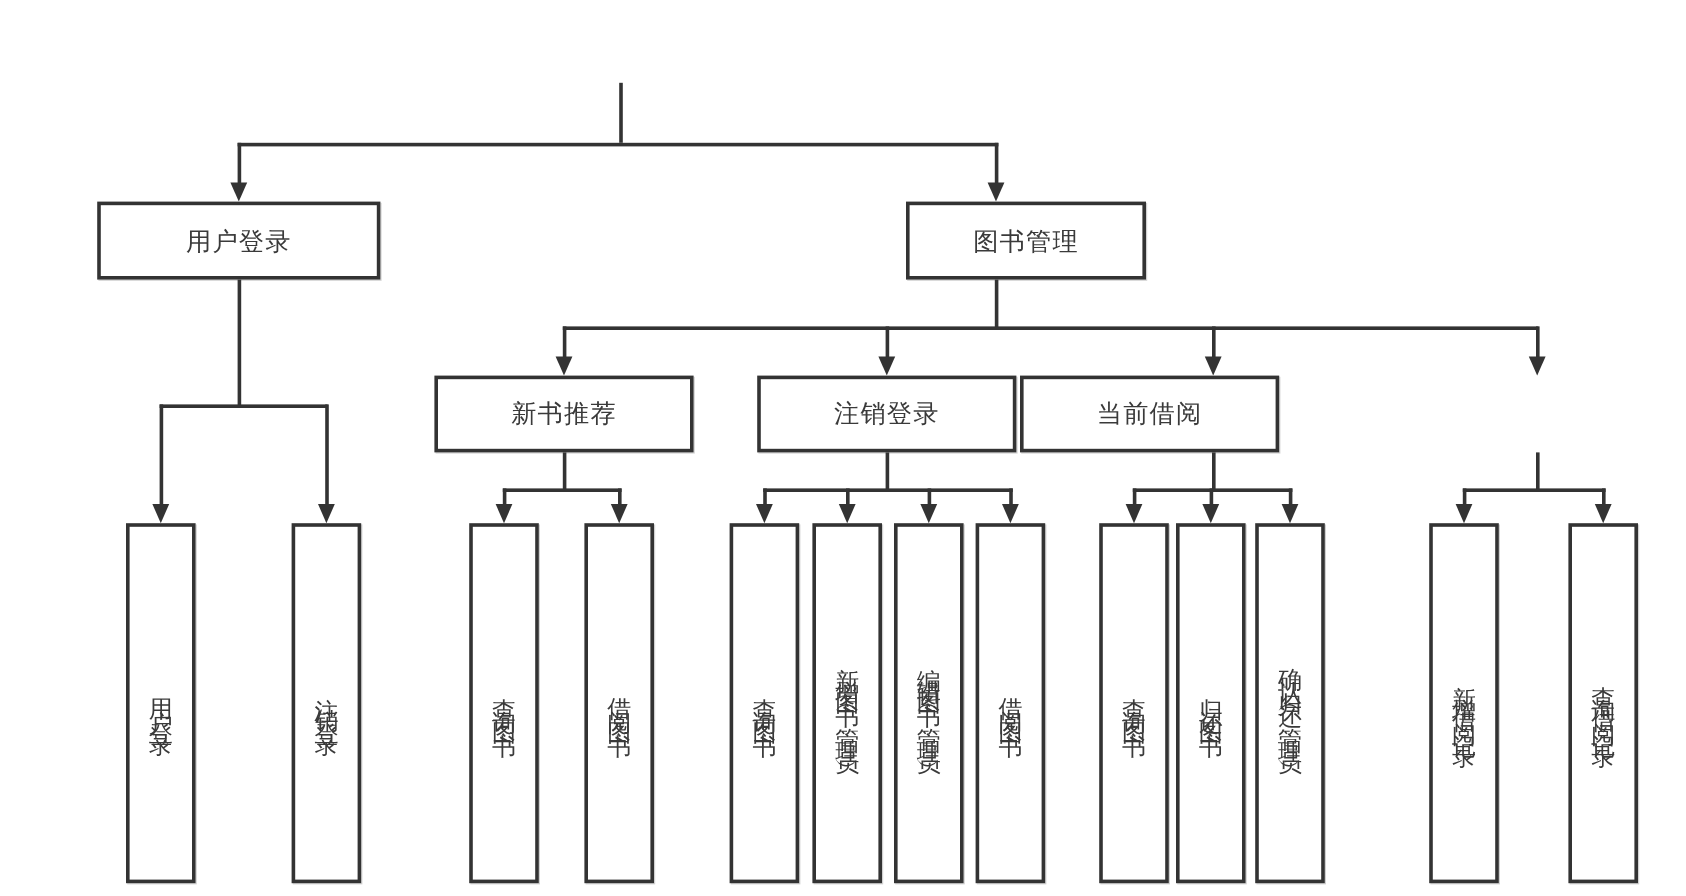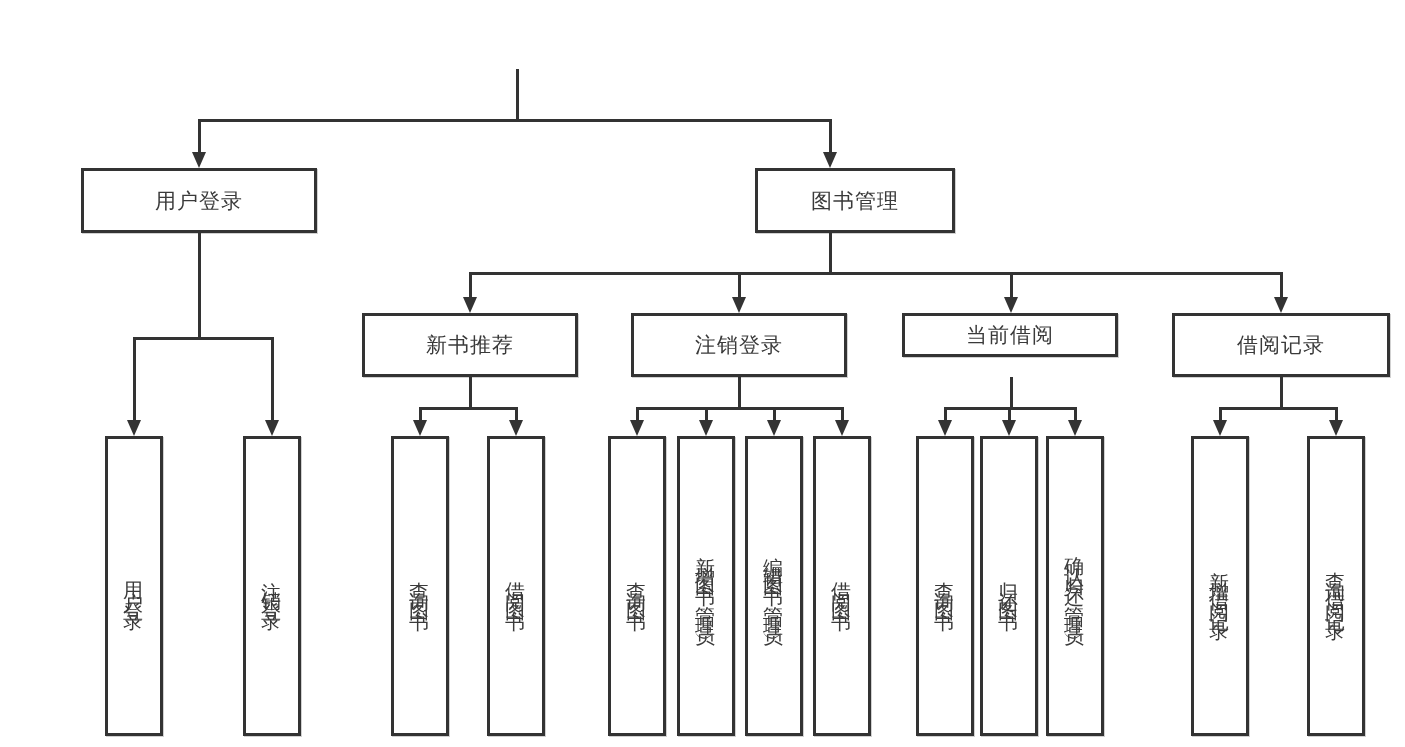--- a/index.html
+++ b/index.html
@@ -91,25 +91,22 @@
   <div class="arrow" style="left:1004px;top:297px;"></div>
   <div class="vline" style="left:1280px;top:272px;height:26px;"></div>
   <div class="arrow" style="left:1274px;top:297px;"></div>
 
   <div class="hbox" style="left:362px;top:313px;width:216px;height:64px;">
     <span>新书推荐</span>
   </div>
   <div class="hbox" style="left:631px;top:313px;width:216px;height:64px;">
     <span>注销登录</span>
   </div>
-  <div class="hbox" style="left:902px;top:313px;width:216px;height:44px;">
+  <div class="hbox" style="left:850px;top:313px;width:216px;height:64px;">
     <span>当前借阅</span>
-  </div>
-  <div class="hbox" style="left:1172px;top:313px;width:218px;height:64px;">
-    <span>借阅记录</span>
   </div>
 
   <div class="vline" style="left:469px;top:377px;height:33px;"></div>
   <div class="hline" style="left:419px;top:407px;width:99px;"></div>
   <div class="vline" style="left:419px;top:407px;height:14px;"></div>
   <div class="arrow" style="left:413px;top:420px;"></div>
   <div class="vline" style="left:515px;top:407px;height:14px;"></div>
   <div class="arrow" style="left:509px;top:420px;"></div>
 
   <div class="vline" style="left:738px;top:377px;height:33px;"></div>

